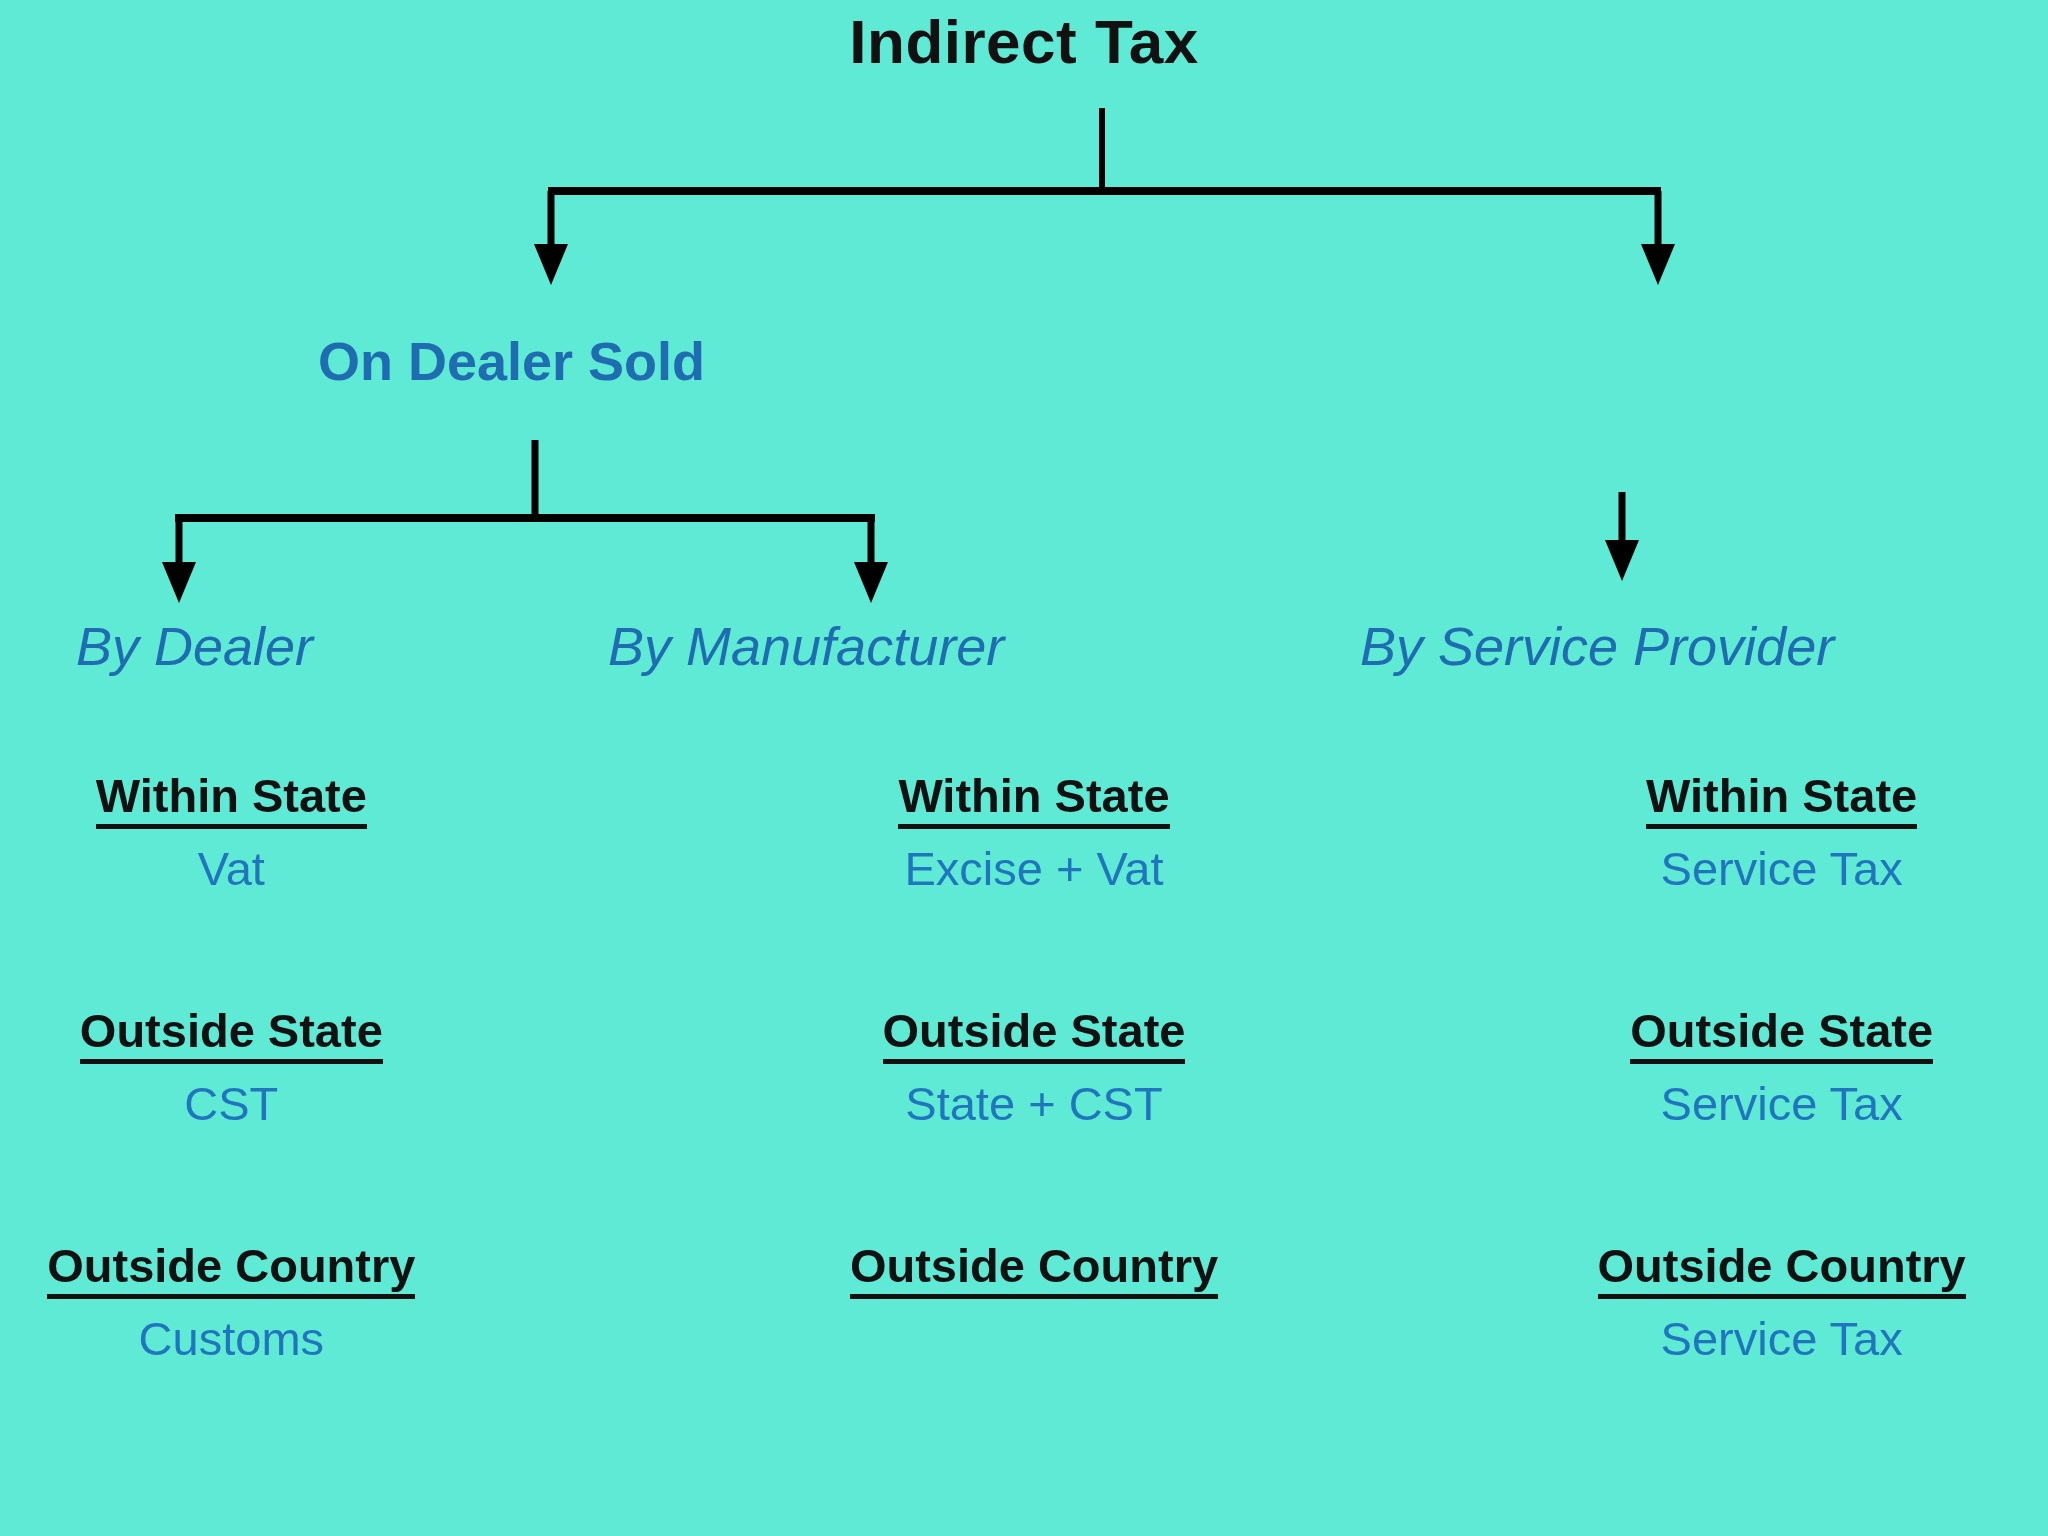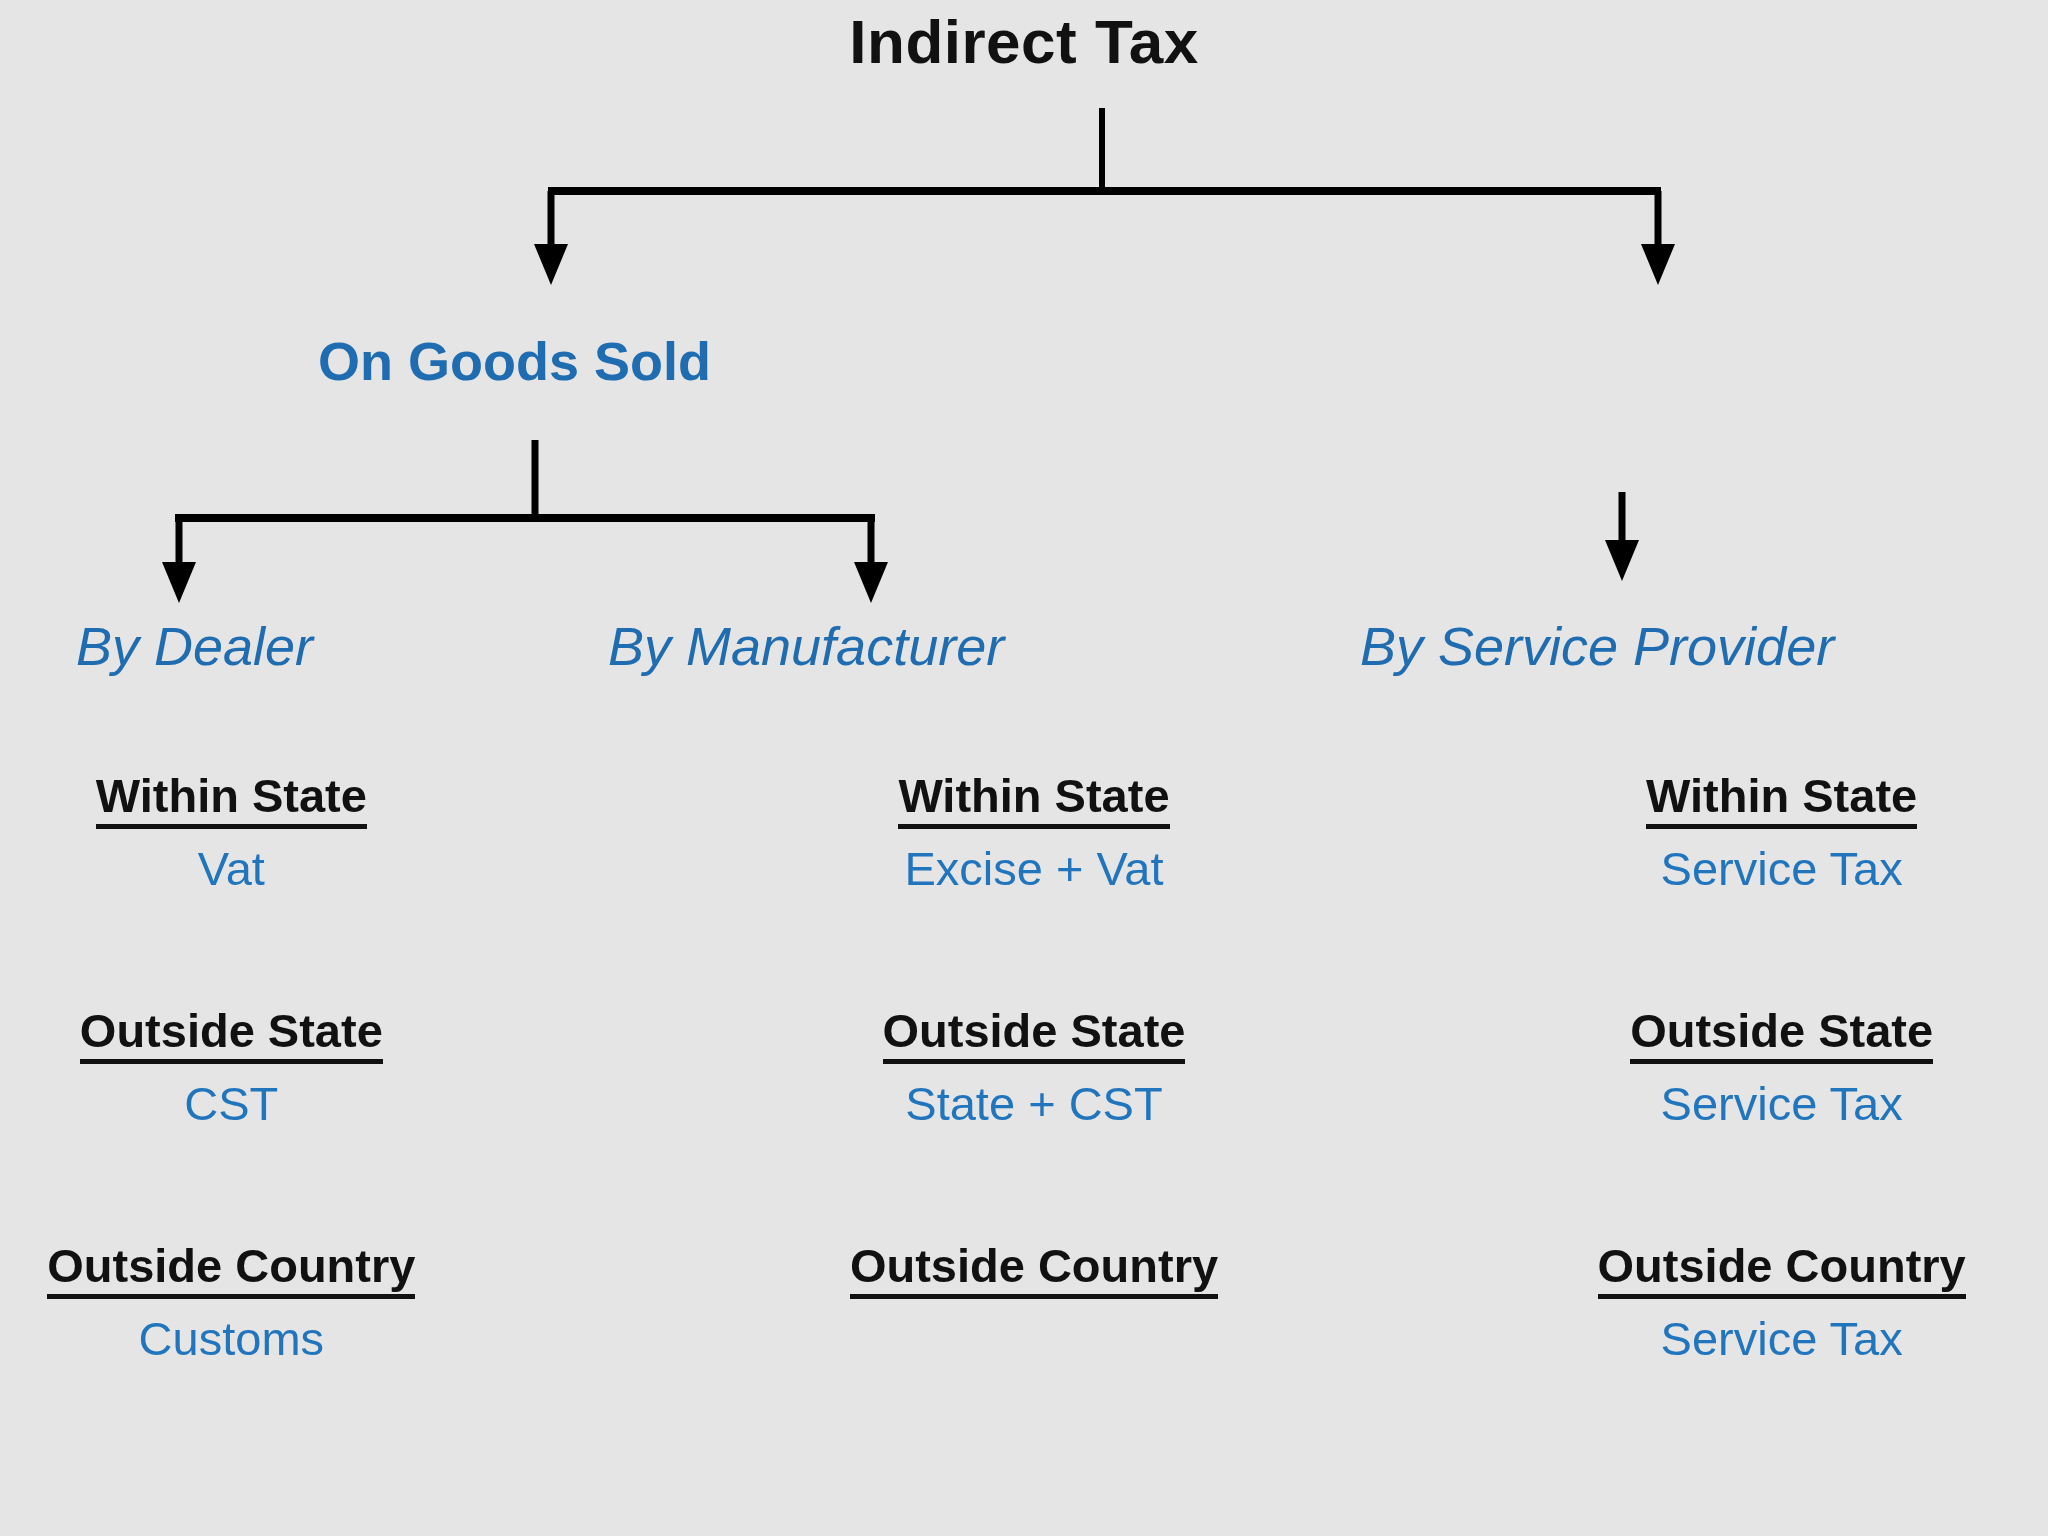--- a/index.html
+++ b/index.html
@@ -11,21 +11,21 @@
     width: 2048px;
     height: 1536px;
     font-family: "Liberation Sans", sans-serif;
     overflow: hidden;
   }
 
   #stage {
     position: relative;
     width: 2048px;
     height: 1536px;
-    background: #e5e5e5;
+    background: #5eead4;
   }
 
   
   .root-title {
     position: absolute;
     left: 0;
     top: 6px;
     width: 2048px;
     text-align: center;
     font-size: 62px;
@@ -137,21 +137,21 @@
     <line x1="179" y1="518" x2="179" y2="570" stroke="#000000" stroke-width="7"></line>
     <polygon points="162,562 196,562 179,603" fill="#000000"></polygon>
 
     <line x1="871" y1="518" x2="871" y2="570" stroke="#000000" stroke-width="7"></line>
     <polygon points="854,562 888,562 871,603" fill="#000000"></polygon>
 
     <line x1="1622" y1="492" x2="1622" y2="548" stroke="#000000" stroke-width="7"></line>
     <polygon points="1605,540 1639,540 1622,581" fill="#000000"></polygon>
   </svg>
 
-  <div class="branch-label branch-goods">On Goods Sold</div>
+  <div class="branch-label branch-goods">On Dealer Sold</div>
 
   <div class="actor-label actor-dealer">By Dealer</div>
   <div class="actor-label actor-manufacturer">By Manufacturer</div>
   <div class="actor-label actor-service">By Service Provider</div>
 
   <div id="leaf-grid">
 
     <div class="leaf-row">
       <div class="leaf-cell col-0">
         <div class="leaf-head">Within State</div>

